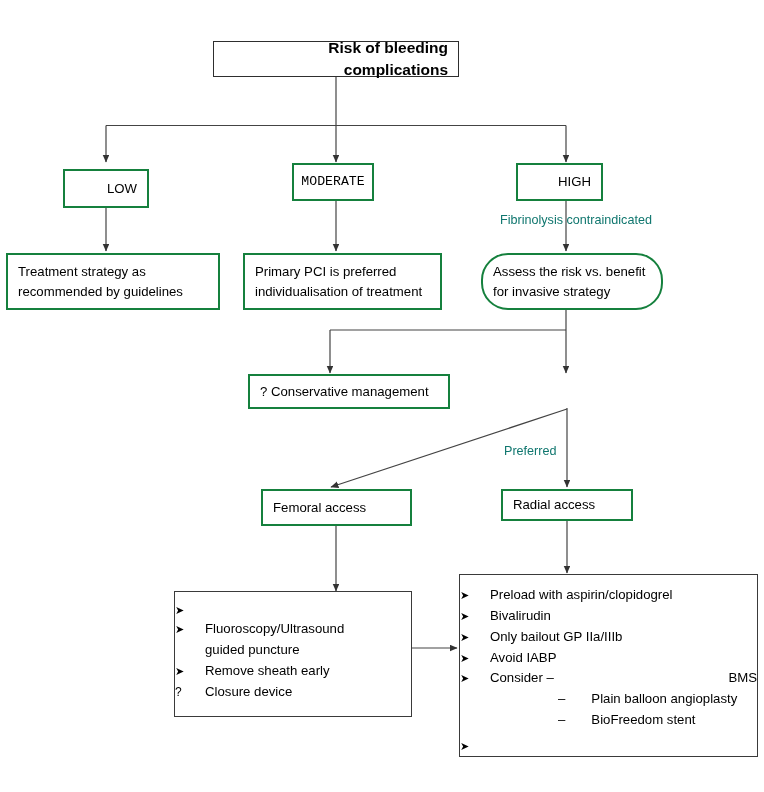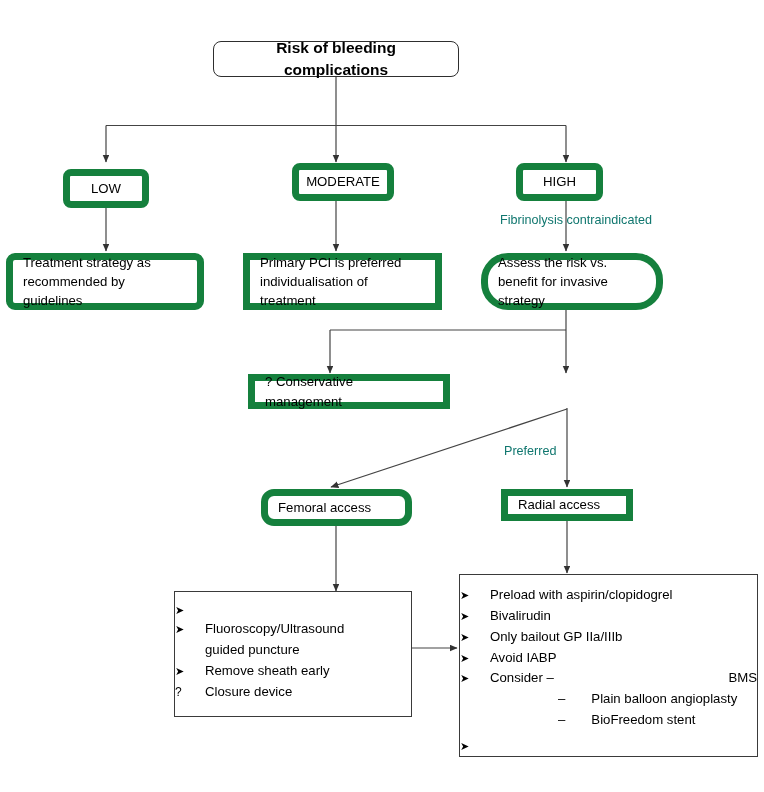--- a/index.html
+++ b/index.html
@@ -14,32 +14,31 @@
   #canvas {
     position: relative;
     width: 764px;
     height: 792px;
     background: #ffffff;
     overflow: hidden;
   }
   .node {
     position: absolute;
     box-sizing: border-box;
-    border: 7px solid #15803d;
+    border: 2px solid #15803d;
     background: #ffffff;
     display: flex;
     align-items: center;
     font-size: 13.2px;
     line-height: 1.45;
     color: #000;
   }
   .node.center {
     justify-content: center;
-    text-align: center;
-    border-radius: 8px;
+    text-align: right;
   }
   .node.left {
     justify-content: flex-start;
     text-align: left;
   }
   .node .pad {
     padding: 0 10px;
     width: 100%;
   }
   .node.title {
@@ -136,50 +135,50 @@
   </svg>
 
   <div class="node title center" style="left:213px; top:41px; width:246px; height:36px;">
     <span class="pad">Risk of bleeding complications</span>
   </div>
 
   <div class="node center" style="left:63px; top:169px; width:86px; height:39px;">
     <span class="pad">LOW</span>
   </div>
 
-  <div class="node center" style="left:292px; top:163px; width:102px; height:38px;">
+  <div class="node center" style="left:292px; top:163px; width:82px; height:38px;font-family:Liberation Mono, monospace;">
     <span class="pad">MODERATE</span>
   </div>
 
   <div class="node center" style="left:516px; top:163px; width:87px; height:38px;">
     <span class="pad">HIGH</span>
   </div>
 
   <div class="freetext" style="left:500px; top:213px;">Fibrinolysis contraindicated</div>
 
-  <div class="node left" style="left:6px; top:253px; width:198px; height:57px;border-radius:9px;">
+  <div class="node left" style="left:6px; top:253px; width:214px; height:57px;">
     <span class="pad">Treatment strategy as recommended by guidelines</span>
   </div>
 
   <div class="node left" style="left:243px; top:253px; width:199px; height:57px;">
     <span class="pad">Primary PCI is preferred individualisation of treatment</span>
   </div>
 
   <div class="node left" style="left:481px; top:253px; width:182px; height:57px;border-radius:27px;">
     <span class="pad">Assess the risk vs. benefit for invasive strategy</span>
   </div>
 
   <div class="node left" style="left:248px; top:374px; width:202px; height:35px;">
     <span class="pad">? Conservative management</span>
   </div>
 
 
   <div class="freetext" style="left:504px; top:444px;">Preferred</div>
 
-  <div class="node left" style="left:261px; top:489px; width:151px; height:37px;border-radius:13px;">
+  <div class="node left" style="left:261px; top:489px; width:151px; height:37px;">
     <span class="pad">Femoral access</span>
   </div>
 
   <div class="node left" style="left:501px; top:489px; width:132px; height:32px;justify-content:center;">
     <span class="pad">Radial access</span>
   </div>
 
   <div class="node list" style="left:174px; top:591px; width:238px; height:126px; padding-top:10px;">
     <div class="bullets">
       <div class="brow">

